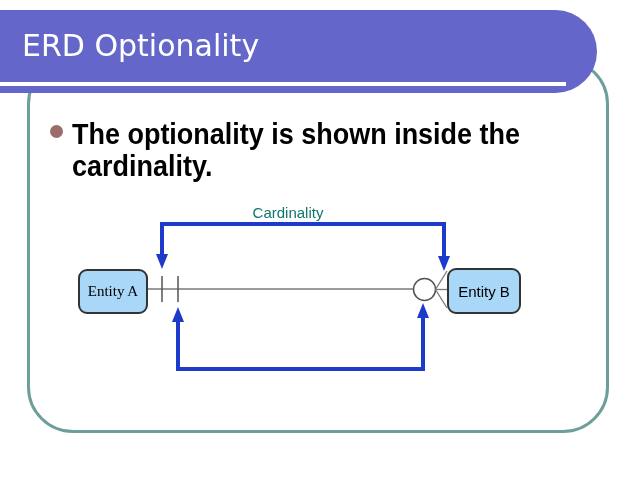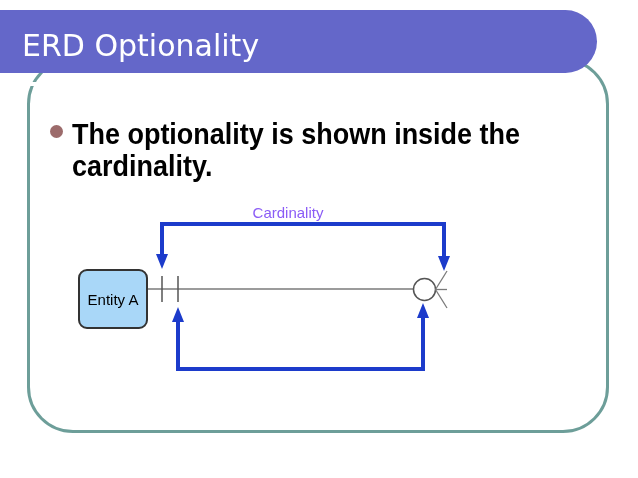--- a/index.html
+++ b/index.html
@@ -27,21 +27,21 @@
     border-radius: 46px;
     z-index: 1;
   }
 
   
   .titlebar {
     position: absolute;
     left: 0;
     top: 10px;
     width: 597px;
-    height: 63px;
+    height: 83px;
     background: #6467C9;
     border-radius: 0 42px 42px 0;
     z-index: 2;
   }
   .title {
     position: absolute;
     left: 22px;
     top: 18px;
     color: #ffffff;
     font-family: "DejaVu Sans", sans-serif;
@@ -106,30 +106,30 @@
     border: 2px solid #333333;
     border-radius: 9px;
     display: flex;
     align-items: center;
     justify-content: center;
     font-size: 15px;
     color: #000000;
     z-index: 6;
     box-sizing: border-box;
   }
-  .entity-a { left: 78px; top: 269px; width: 70px; height: 60px; }
+  .entity-a { left: 78px; top: 269px; width: 70px; height: 45px; font-family: Liberation Serif, serif; }
   .entity-b { left: 447px; top: 268px; width: 74px; height: 46px; }
 
   
   .diag-label {
     position: absolute;
     width: 130px;
     text-align: center;
     font-size: 15px;
-    color: #8b5cf6;
+    color: #0f766e;
     z-index: 6;
   }
   .label-cardinality { left: 223px; top: 204px; }
   .label-optionality { left: 234px; top: 381px; }
 </style>
 </head>
 <body>
 
 <div class="slide">
 
@@ -174,16 +174,19 @@
     <g>
       <polyline points="178,321 178,369 423,369 423,317" fill="none" stroke="#1C3BCB" stroke-width="4"></polyline>
       <polygon points="172,322 184,322 178,307" fill="#1C3BCB"></polygon>
       <polygon points="417,318 429,318 423,303" fill="#1C3BCB"></polygon>
     </g>
   </svg>
 
   <div class="entity entity-a">
     <span>Entity A</span>
   </div>
+  <div class="entity entity-b">
+    <span>Entity B</span>
+  </div>
 
   <div class="diag-label label-cardinality">Cardinality</div>
 
 </div>
 
 </body></html>

